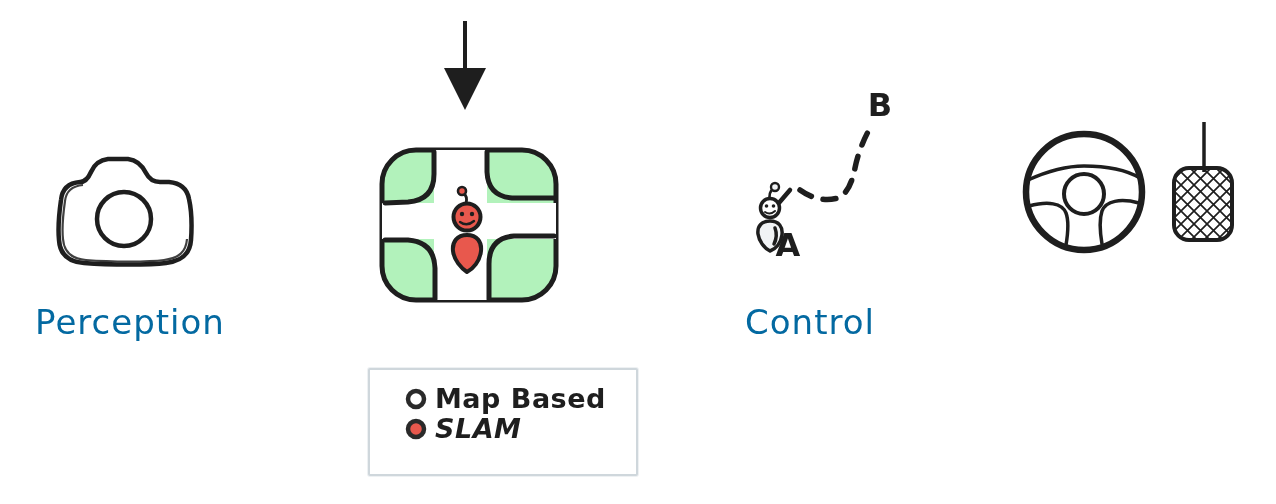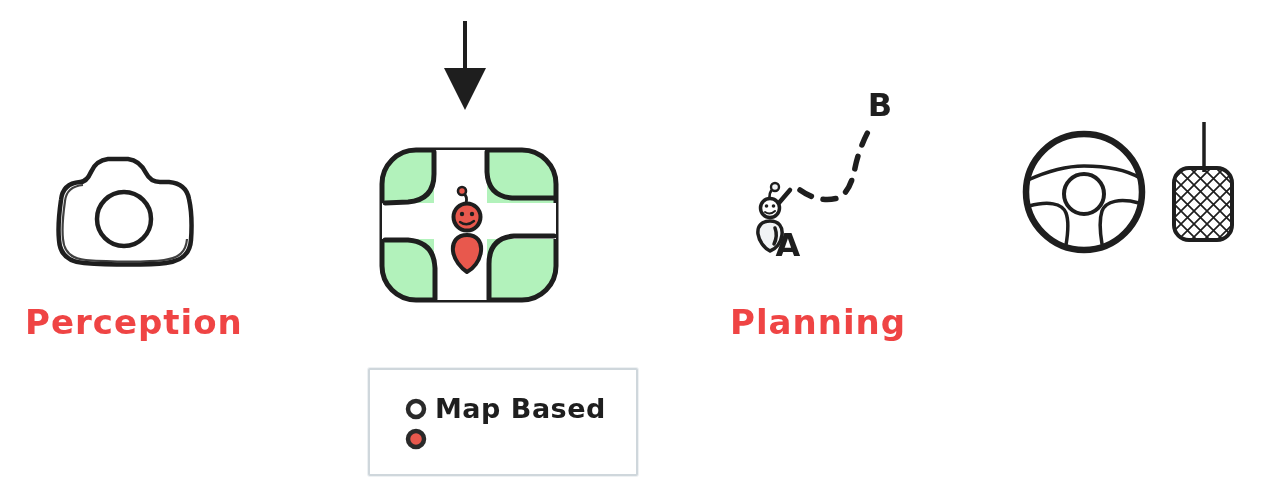--- a/index.html
+++ b/index.html
@@ -2,32 +2,32 @@
 <html><head>
 <meta charset="utf-8">
 <style>
   html,body{margin:0;padding:0;background:#ffffff;}
   .canvas{
     position:relative;width:1276px;height:504px;background:#ffffff;
     font-family:"DejaVu Sans",sans-serif;color:#1e1e1e;overflow:hidden;
   }
   .abs{position:absolute;}
   .stage-label{
-    position:absolute;font-weight:bold;font-size:34px;letter-spacing:1px;
-    text-align:center;color:#ef4444;white-space:nowrap;
+    position:absolute;font-weight:normal;font-size:34px;letter-spacing:1px;
+    text-align:center;color:#0369a1;white-space:nowrap;
   }
   .point-label{
     position:absolute;font-weight:bold;font-size:32px;color:#1e1e1e;
     width:40px;text-align:center;
   }
   .legend-box{
     position:absolute;left:368px;top:368px;width:270px;height:108px;
     background:#ffffff;border:2px solid #cfd7dc;border-radius:2px;
     box-shadow:0 0 0 1px #eef1f3;
-    box-sizing:border-box;padding:24px 0 0 34px;
+    box-sizing:border-box;padding:14px 0 0 34px;
   }
   .legend-row{display:flex;align-items:center;gap:7px;height:30px;cursor:default;}
   .legend-text{font-weight:bold;font-size:27px;letter-spacing:0.5px;line-height:30px;}
   svg{display:block;}
 </style>
 </head>
 <body>
 
 <div class="canvas">
 
@@ -80,20 +80,21 @@
     <div class="legend-row">
       <svg width="24" height="24" viewBox="0 0 24 24">
         <circle cx="12" cy="12" r="8" fill="#ffffff" stroke="#2a2a2a" stroke-width="4.5"></circle>
       </svg>
       <span class="legend-text">Map Based</span>
     </div>
     <div class="legend-row">
       <svg width="24" height="24" viewBox="0 0 24 24">
         <circle cx="12" cy="12" r="8" fill="#e8584d" stroke="#2a2a2a" stroke-width="4.5"></circle>
       </svg>
+      <span class="legend-text" style="font-style:italic">SLAM</span>
     </div>
   </div>
 
   <svg class="abs" style="left:752px;top:180px" width="56" height="78" viewBox="0 0 56 78">
     <path d="M 18,21 Q 16,12 22,8" fill="none" stroke="#1e1e1e" stroke-width="2.6" stroke-linecap="round"></path>
     <circle cx="23" cy="7" r="4" fill="#f1f3f5" stroke="#1e1e1e" stroke-width="2.4"></circle>
     <line x1="26" y1="24" x2="38" y2="10" stroke="#1e1e1e" stroke-width="4.5" stroke-linecap="round"></line>
     <circle cx="18" cy="28" r="9.5" fill="#ffffff" stroke="#1e1e1e" stroke-width="3.5"></circle>
     <circle cx="14.5" cy="26" r="1.8" fill="#1e1e1e"></circle>
     <circle cx="21.5" cy="26" r="1.8" fill="#1e1e1e"></circle>
@@ -103,21 +104,21 @@
     <path d="M 23,48 Q 26,56 22,64" fill="none" stroke="#1e1e1e" stroke-width="3.5" stroke-linecap="round"></path>
   </svg>
 
   <svg class="abs" style="left:790px;top:118px" width="95" height="95" viewBox="0 0 95 95">
     <path d="M 10,72 Q 28,85 48,80 Q 60,75 65,50 Q 69,30 80,10" fill="none" stroke="#1e1e1e" stroke-width="5.5" stroke-linecap="round" stroke-dasharray="13 12"></path>
   </svg>
 
   <div class="point-label" style="left:768px;top:226px">A</div>
   <div class="point-label" style="left:860px;top:86px">B</div>
 
-  <div class="stage-label" style="left:730px;top:302px;width:160px">Planning</div>
+  <div class="stage-label" style="left:730px;top:302px;width:160px">Control</div>
 
   <svg class="abs" style="left:1020px;top:128px" width="130" height="130" viewBox="0 0 130 130">
     <circle cx="64" cy="64" r="58" fill="#ffffff" stroke="#1e1e1e" stroke-width="6.5"></circle>
     <circle cx="64" cy="66" r="20" fill="#ffffff" stroke="#1e1e1e" stroke-width="4"></circle>
     <path d="M 8,52 C 30,42 50,38 64,38 C 88,38 108,43 120,50" fill="none" stroke="#1e1e1e" stroke-width="3.5" stroke-linecap="round"></path>
     <path d="M 9,78 C 28,73 42,75 46,85 C 49,93 48,105 46,117" fill="none" stroke="#1e1e1e" stroke-width="3.5" stroke-linecap="round"></path>
     <path d="M 119,75 C 100,70 86,73 82,83 C 79,92 80,104 82,116" fill="none" stroke="#1e1e1e" stroke-width="3.5" stroke-linecap="round"></path>
   </svg>
 
   <svg class="abs" style="left:1168px;top:120px" width="70" height="124" viewBox="0 0 70 124">

